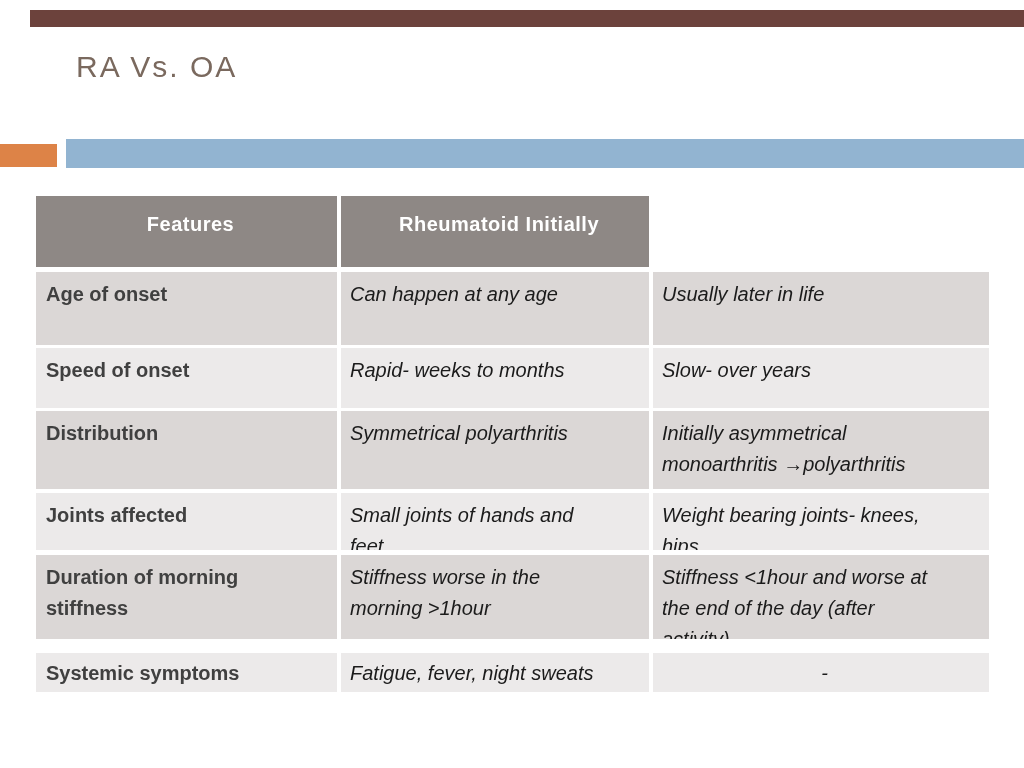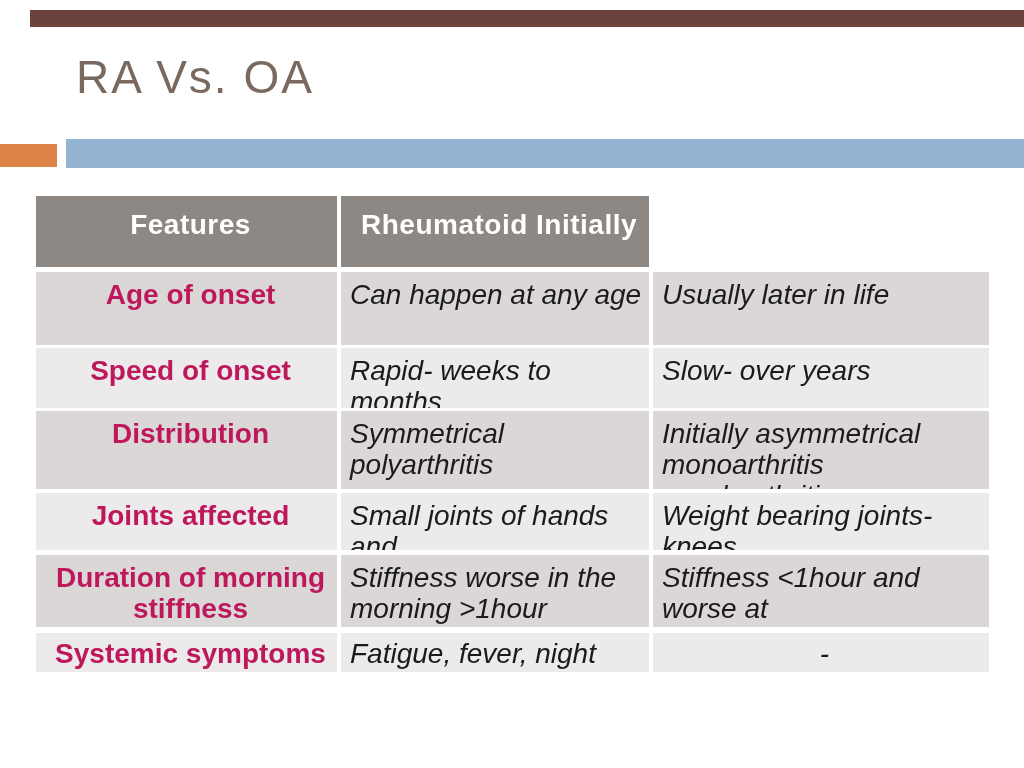--- a/index.html
+++ b/index.html
@@ -20,54 +20,54 @@
     background:var(--orange,#dd8347);
   }
   .blue-bar{
     position:absolute;left:66px;top:139px;right:0;height:29px;
     background:var(--blue,#92b4d1);
   }
 
   
   .title{
     position:absolute;left:76px;top:50px;
-    font-size:46px;font-weight:400;letter-spacing:2px;
+    font-size:30px;font-weight:400;letter-spacing:2px;
     color:var(--title,#7a695e);
     white-space:nowrap;
   }
 
   
   .table{
     position:absolute;left:36px;top:196px;width:953px;
     display:flex;flex-direction:column;
   }
   .trow{
     display:grid;grid-template-columns:301px 308px 336px;column-gap:4px;
     box-sizing:border-box;
   }
   .cell{
     box-sizing:border-box;overflow:hidden;
-    font-size:28px;line-height:31px;color:#1b1b1b;
+    font-size:20px;line-height:31px;color:#1b1b1b;
     padding:7px 2px 0 10px;white-space:pre-line;
   }
-  .cell-feature{font-weight:bold;text-align:center;color:#be185d;}
+  .cell-feature{font-weight:bold;text-align:left;color:#404040;}
   .cell-ra,.cell-oa{text-align:left;padding-left:9px;font-style:italic;}
 
   .thead{height:71px;margin-bottom:5px;}
   .thead .cell{
     background:var(--header-bg,#8e8885);
     color:#ffffff;font-weight:bold;text-align:center;
     padding-top:13px;letter-spacing:0.5px;
   }
 
   .r0{height:73px;margin-bottom:3px;}
   .r1{height:60px;margin-bottom:3px;}
   .r2{height:78px;margin-bottom:4px;}
   .r3{height:57px;margin-bottom:5px;}
-  .r4{height:72px;margin-bottom:6px;}
+  .r4{height:84px;margin-bottom:14px;}
   .r5{height:39px;}
   .r5 .cell{padding-top:5px;}
 
   .row-odd  .cell{background:var(--row-odd,#dbd7d6);}
   .row-even .cell{background:var(--row-even,#eceaea);}
   .r5 .cell-oa{text-align:center;}
 </style>
 </head>
 <body>
 

